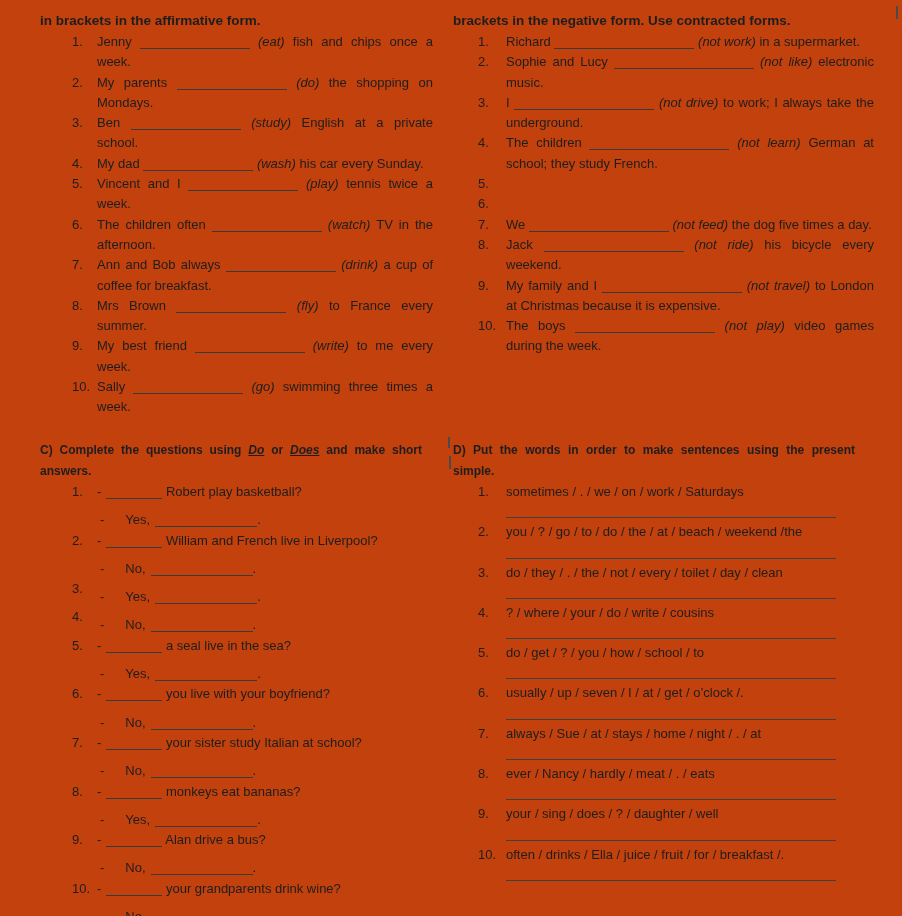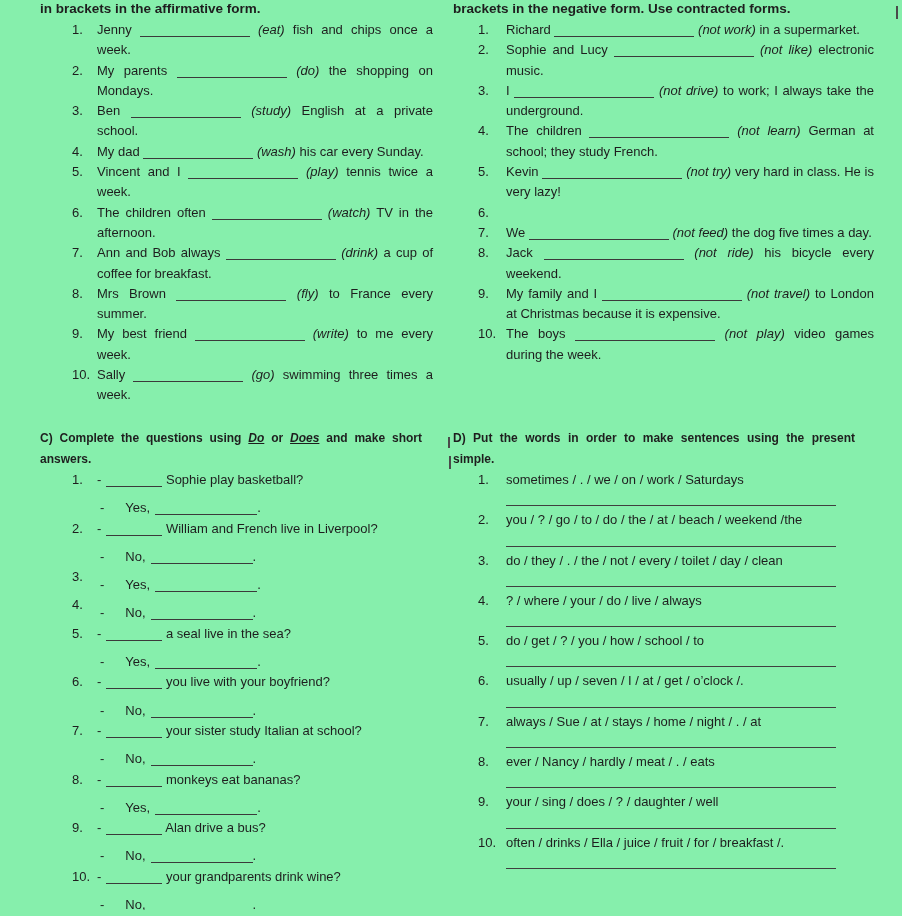--- a/index.html
+++ b/index.html
@@ -1,19 +1,19 @@
 <!DOCTYPE html>
 <html><head>
 <meta charset="utf-8">
 <style>
   html,body{margin:0;padding:0;background:#e9e9e9;}
   .page{
-    width:902px;height:916px;background:#86efac;
+    width:902px;height:916px;background:#c2410c;
     font-family:"Liberation Sans",sans-serif;color:#1e1e1e;
-    padding-top:0;box-sizing:border-box;position:relative;overflow:hidden;margin:0 auto;
+    padding-top:12px;box-sizing:border-box;position:relative;overflow:hidden;margin:0 auto;
   }
   .cols{display:flex;}
   .cols-top{height:426px;overflow:hidden;}
   .cols-bottom{height:484px;overflow:hidden;}
   .col{box-sizing:border-box;flex:none;}
   .col-a{width:451px;padding-left:40px;padding-right:18px;}
   .col-b{width:451px;padding-left:2px;padding-right:28px;}
   .hdr{font-weight:bold;font-size:13.5px;line-height:18px;margin:0 0 2px 0;}
   .hdr2{font-weight:bold;font-size:12px;line-height:20.5px;margin:2px 0 1px 0;text-align:justify;text-align-last:left;}
   .hdr2-c{width:382px;}
@@ -111,21 +111,20 @@
       <div class="item">
           <span class="num">3.</span>
           <p class="itxt"><span>I</span> <span class="blank blank-b"></span> <span class="verb">(not drive)</span> <span>to work; I always take the underground.</span></p>
         </div>
       <div class="item">
           <span class="num">4.</span>
           <p class="itxt"><span>The children</span> <span class="blank blank-b"></span> <span class="verb">(not learn)</span> <span>German at school; they study French.</span></p>
         </div>
       <div class="item">
           <span class="num">5.</span>
-          <p class="itxt"><span>Kevin</span> <span class="blank blank-b"></span> <span class="verb">(not try)</span> <span>very hard in class. He is very lazy!</span></p>
         </div>
       <div class="item">
           <span class="num">6.</span>
         </div>
       <div class="item">
           <span class="num">7.</span>
           <p class="itxt"><span>We</span> <span class="blank blank-b"></span> <span class="verb">(not feed)</span> <span>the dog five times a day.</span></p>
         </div>
       <div class="item">
           <span class="num">8.</span>
@@ -143,21 +142,21 @@
   </div>
 
   <div class="cols cols-bottom">
 
     <div class="col col-a">
       <p class="hdr2 hdr2-c"><span>C) Complete the questions using </span><span class="ul">Do</span><span> or </span><span class="ul">Does</span><span> and make short answers.</span></p>
 
       <div class="c-item">
           <span class="num">1.</span>
           <div class="c-body">
-            <div class="c-q"><span class="dash">-</span><span class="blank blank-cq"></span><span> Sophie play basketball?</span></div>
+            <div class="c-q"><span class="dash">-</span><span class="blank blank-cq"></span><span> Robert play basketball?</span></div>
             <div class="c-a"><span class="dash">-</span><span>Yes,</span><span class="blank blank-ca"></span><span>.</span></div>
           </div>
         </div>
       <div class="c-item">
           <span class="num">2.</span>
           <div class="c-body">
             <div class="c-q"><span class="dash">-</span><span class="blank blank-cq"></span><span> William and French live in Liverpool?</span></div>
             <div class="c-a"><span class="dash">-</span><span>No,</span><span class="blank blank-ca"></span><span>.</span></div>
           </div>
         </div>
@@ -237,21 +236,21 @@
       <div class="d-item">
           <span class="num">3.</span>
           <div class="d-body">
             <div class="d-words">do / they / . / the / not / every / toilet / day / clean</div>
             <div class="d-line"></div>
           </div>
         </div>
       <div class="d-item">
           <span class="num">4.</span>
           <div class="d-body">
-            <div class="d-words">? / where / your / do / live / always</div>
+            <div class="d-words">? / where / your / do / write / cousins</div>
             <div class="d-line"></div>
           </div>
         </div>
       <div class="d-item">
           <span class="num">5.</span>
           <div class="d-body">
             <div class="d-words">do / get / ? / you / how / school / to</div>
             <div class="d-line"></div>
           </div>
         </div>

